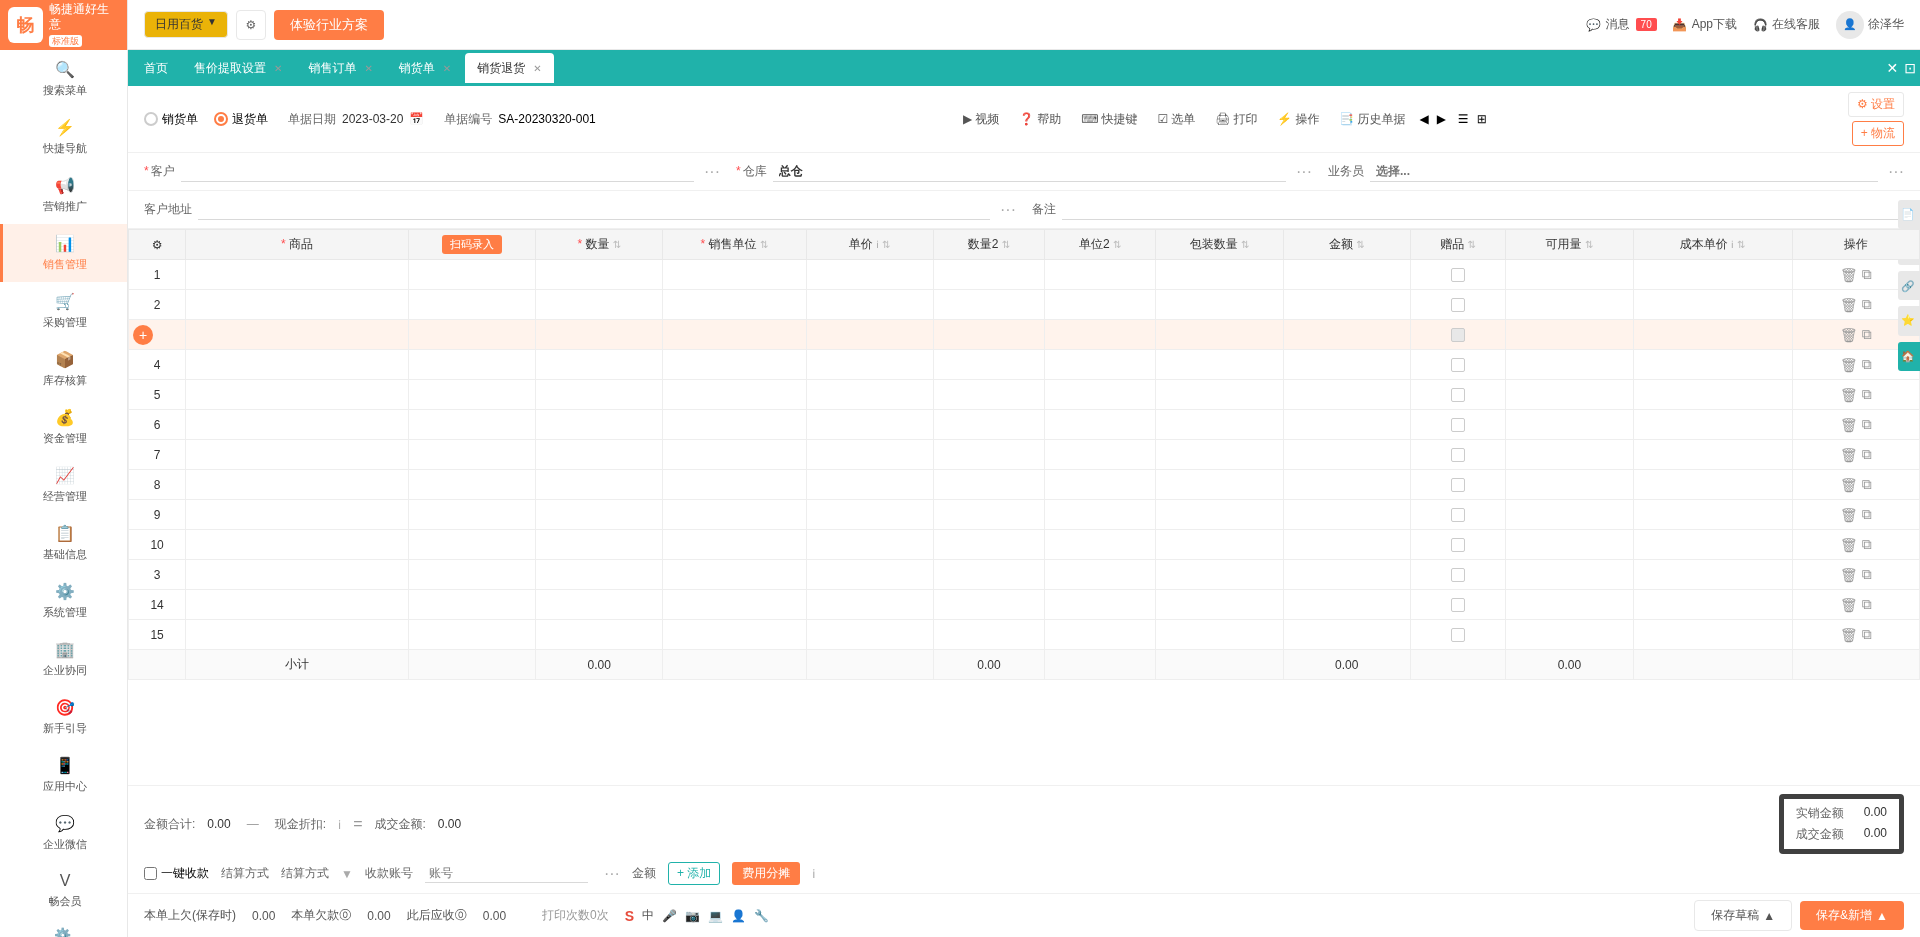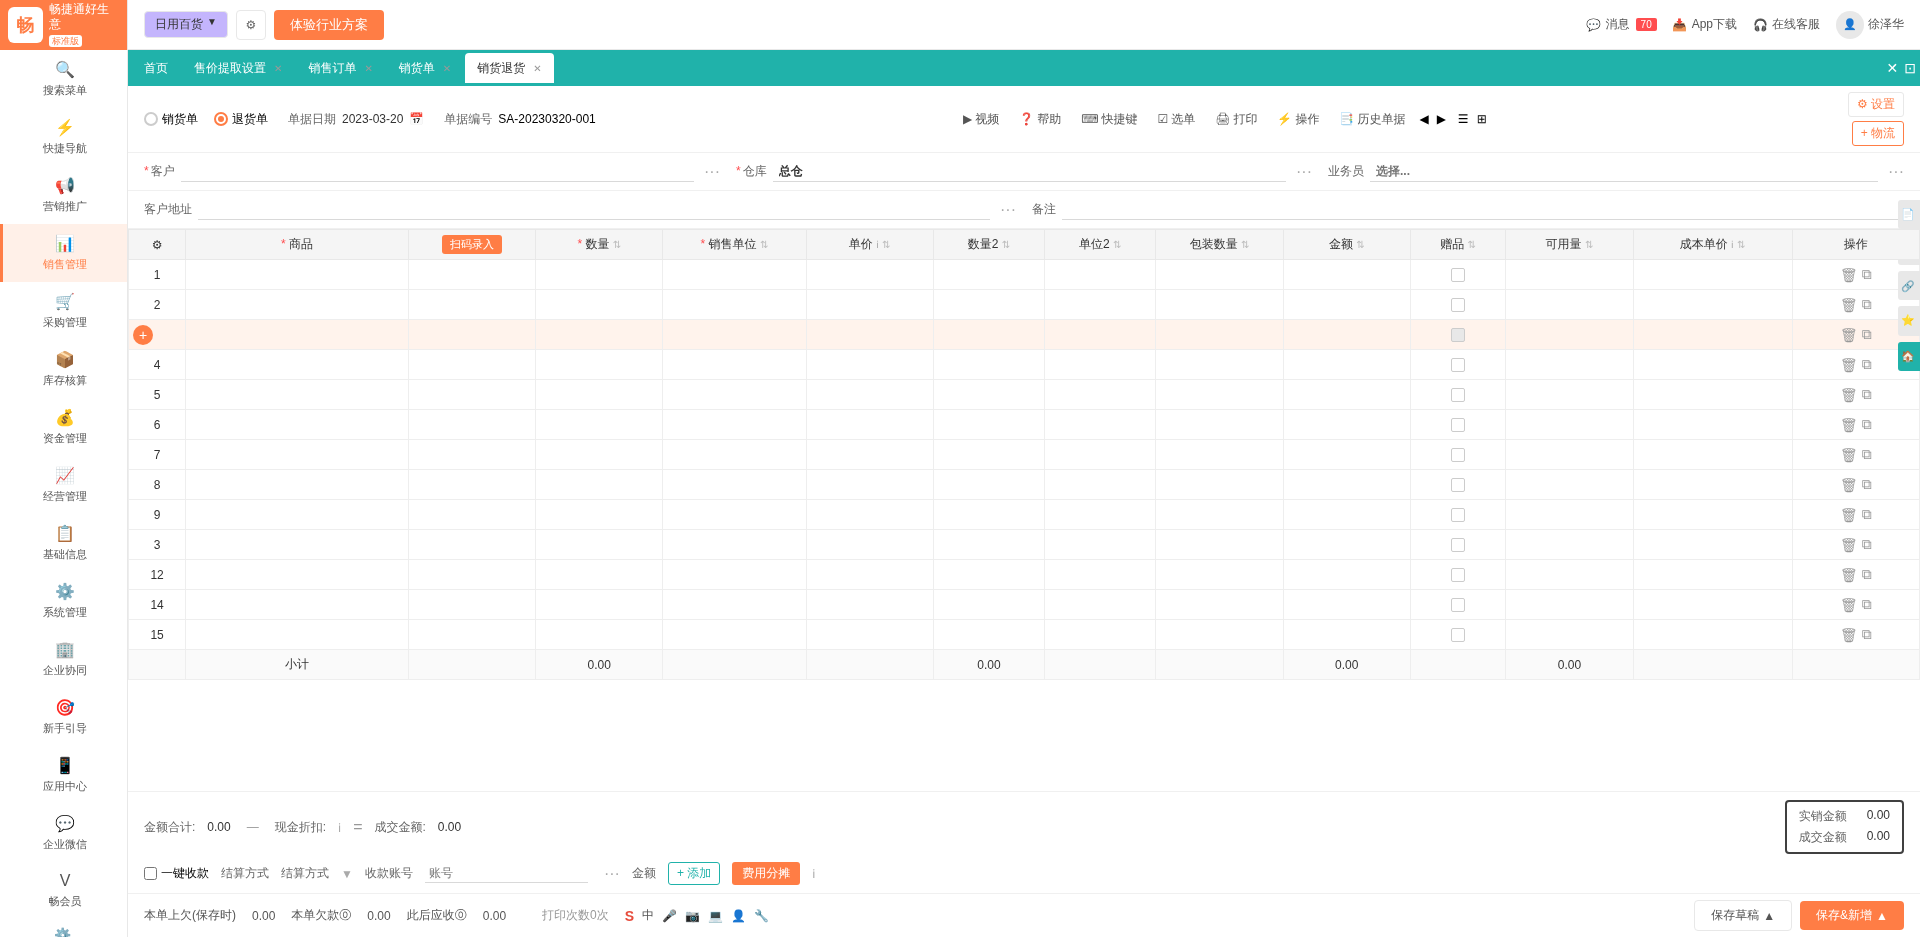--- a/index.html
+++ b/index.html
@@ -18,21 +18,21 @@
     .sidebar-bottom { margin-top: auto; display: flex; flex-direction: column; }
     .sidebar-bottom-item { display: flex; flex-direction: column; align-items: center; padding: 8px 4px; cursor: pointer; color: #888; gap: 3px; }
     .sidebar-bottom-item .sidebar-item-icon { font-size: 14px; }
 
     
     .main { flex: 1; display: flex; flex-direction: column; overflow: hidden; }
 
     
     .top-header { height: 50px; background: #fff; display: flex; align-items: center; justify-content: space-between; padding: 0 16px; border-bottom: 1px solid #e8e8e8; }
     .top-header-left { display: flex; align-items: center; gap: 8px; }
-    .daily-goods-selector { display: flex; align-items: flex-start; gap: 4px; color: #333; font-size: 13px; cursor: pointer; background: #c4b5fd; border: 1px solid #e8e8e8; border-radius: 4px; padding: 4px 10px; }
+    .daily-goods-selector { display: flex; align-items: flex-start; gap: 4px; color: #333; font-size: 13px; cursor: pointer; background: #eab308; border: 1px solid #e8e8e8; border-radius: 4px; padding: 4px 10px; }
     .settings-btn { width: 30px; height: 30px; border: 1px solid #e8e8e8; border-radius: 4px; display: flex; align-items: center; justify-content: center; cursor: pointer; color: #666; }
     .experience-btn { background: #ff7d45; color: #fff; border: none; border-radius: 4px; padding: 6px 16px; cursor: pointer; font-size: 13px; }
     .top-header-right { display: flex; align-items: center; gap: 16px; color: #555; font-size: 13px; }
     .top-right-item { display: flex; align-items: center; gap: 4px; cursor: pointer; }
     .notification-badge { background: #ff4d4f; color: #fff; border-radius: 2px; font-size: 10px; padding: 1px 5px; margin-left: 2px; }
     .user-avatar { width: 28px; height: 28px; border-radius: 50%; background: #e8e8e8; display: flex; align-items: center; justify-content: center; font-size: 11px; color: #666; }
 
     
     .tab-bar { background: #20b2aa; display: flex; align-items: center; height: 36px; padding: 0 4px; gap: 2px; }
     .tab { display: flex; align-items: center; gap: 4px; padding: 0 12px; height: 30px; border-radius: 4px 4px 0 0; cursor: pointer; color: #fff; font-size: 13px; }
@@ -646,46 +646,46 @@
                 <td></td>
                 <td></td>
                 <td>
                   <div class="ops-cell">
                     <button class="op-btn">🗑</button>
                     <button class="op-btn">⧉</button>
                   </div>
                 </td>
               </tr>
             <tr>
+                <td class="row-num">10</td>
+                <td></td>
+                <td></td>
+                <td></td>
+                <td></td>
+                <td></td>
+                <td></td>
+                <td></td>
+                <td></td>
+                <td></td>
+                <td>
+                  <div class="checkbox-cell">
+                    <div class="table-checkbox"></div>
+                  </div>
+                </td>
+                <td></td>
+                <td></td>
+                <td>
+                  <div class="ops-cell">
+                    <button class="op-btn">🗑</button>
+                    <button class="op-btn">⧉</button>
+                  </div>
+                </td>
+              </tr>
+            <tr>
                 <td class="row-num">3</td>
-                <td></td>
-                <td></td>
-                <td></td>
-                <td></td>
-                <td></td>
-                <td></td>
-                <td></td>
-                <td></td>
-                <td></td>
-                <td>
-                  <div class="checkbox-cell">
-                    <div class="table-checkbox"></div>
-                  </div>
-                </td>
-                <td></td>
-                <td></td>
-                <td>
-                  <div class="ops-cell">
-                    <button class="op-btn">🗑</button>
-                    <button class="op-btn">⧉</button>
-                  </div>
-                </td>
-              </tr>
-            <tr>
-                <td class="row-num">12</td>
                 <td></td>
                 <td></td>
                 <td></td>
                 <td></td>
                 <td></td>
                 <td></td>
                 <td></td>
                 <td></td>
                 <td></td>
                 <td>
@@ -777,21 +777,21 @@
         <div class="footer-row1">
           <span class="footer-label">金额合计:</span>
           <span class="footer-value">0.00</span>
           <span style="color:#999; margin: 0 4px;">—</span>
           <span class="footer-label">现金折扣:</span>
           <span class="info-icon">ℹ</span>
           <span class="footer-equals">=</span>
           <span class="footer-label">成交金额:</span>
           <span class="footer-value">0.00</span>
 
-          <div style="margin-left:auto; display:flex; flex-direction:column; align-items:flex-start; gap:4px; padding:6px 12px; border:2px solid #404040; border-radius:4px;">
+          <div style="margin-left:auto; display:flex; flex-direction:column; align-items:flex-start; gap:4px; padding:6px 12px; border:5px solid #404040; border-radius:4px;">
             <div style="display:flex; justify-content:space-between; gap:20px;">
               <span class="footer-label">实销金额</span>
               <span class="footer-value">0.00</span>
             </div>
             <div style="display:flex; justify-content:space-between; gap:20px;">
               <span class="footer-label">成交金额</span>
               <span class="footer-value">0.00</span>
             </div>
           </div>
         </div>

